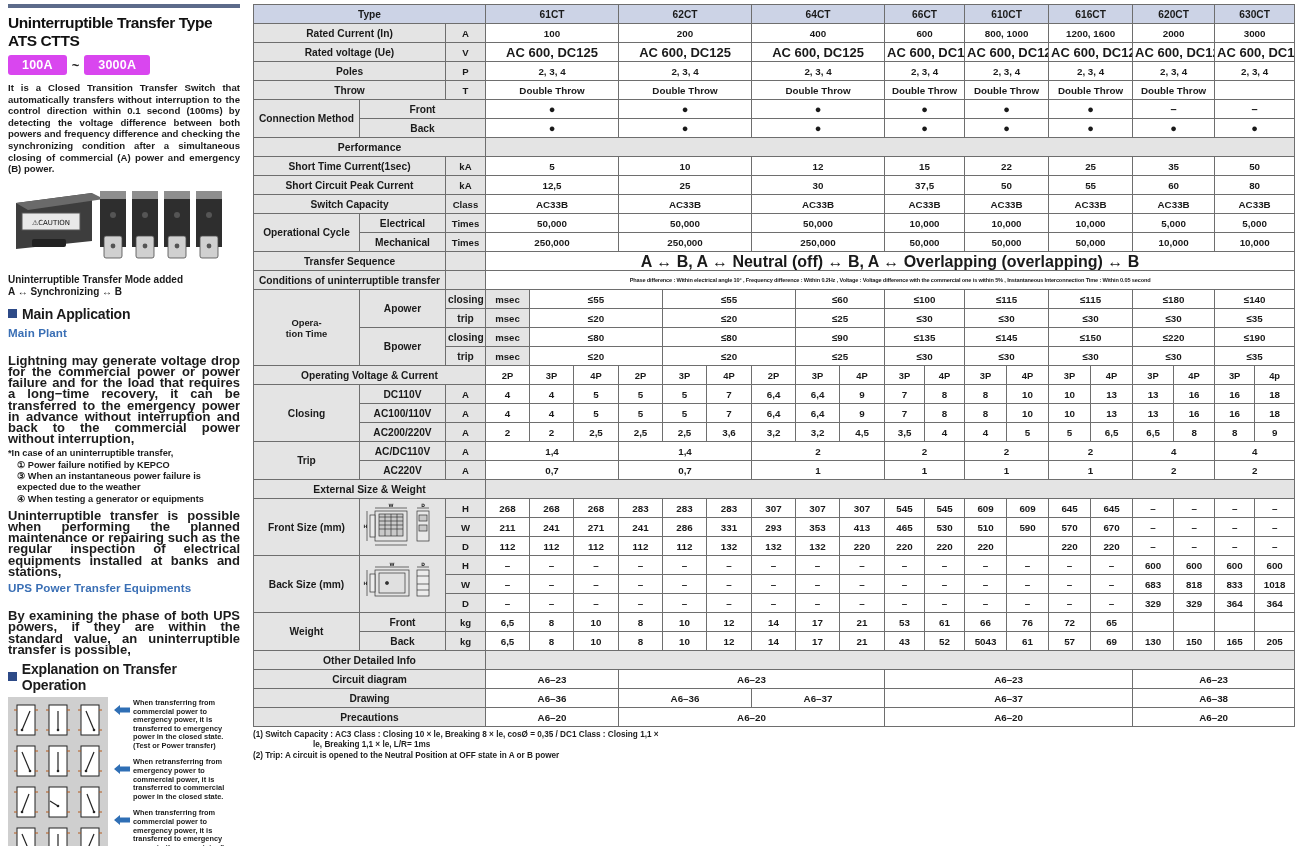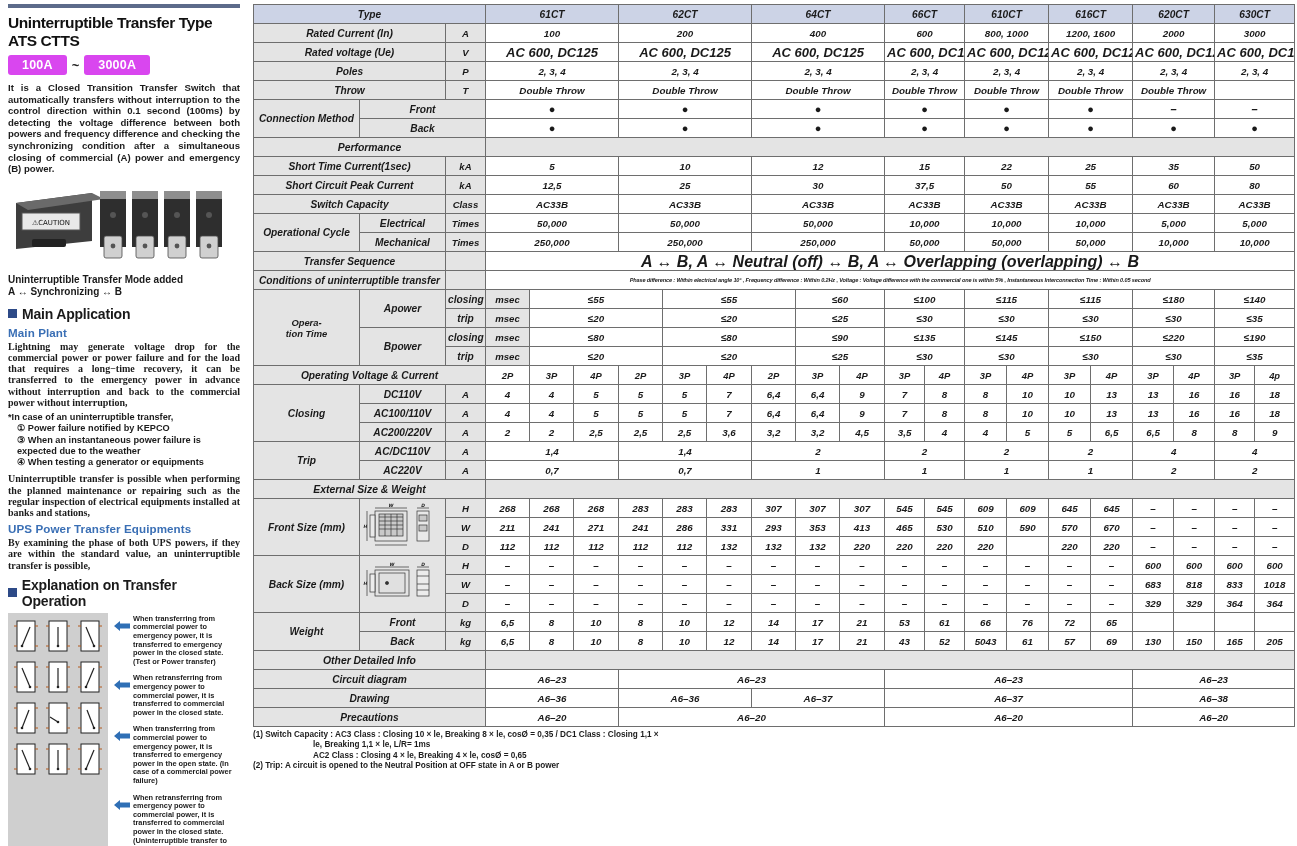--- a/index.html
+++ b/index.html
@@ -37,21 +37,21 @@
   }
   .mode-note{font-size:10px;line-height:12.5px;font-weight:bold;margin:3px 0 7px 0;}
   .sec-head{
     display:flex;align-items:center;gap:5px;
     font-size:14px;font-weight:bold;margin:6px 0 4px 0;letter-spacing:-0.2px;
   }
   .sec-sq{width:9px;height:9px;background:#2d4a87;display:inline-block;}
   .sub-head{
     color:#3a6fb5;font-size:11.6px;font-weight:bold;margin:4px 0 1px 0;letter-spacing:0.1px;
   }
-  .body-txt{font-size:10px;line-height:11.2px;text-align:justify;font-weight:bold;color:#1c1c1c;margin:2px 0 4px 0;font-family:Liberation Serif, serif;}
+  .body-txt{font-size:13px;line-height:11.2px;text-align:justify;font-weight:bold;color:#1c1c1c;margin:16px 0 4px 0;}
   .list-txt{font-size:9.2px;line-height:11px;font-weight:bold;color:#1c1c1c;margin:0;}
   .list-txt div{margin:0.5px 0;}
   .indent{padding-left:9px;}
   .xfer-block{display:flex;gap:6px;margin-top:4px;}
   .xfer-diagram{
     width:108px;background:#cfcfcf;padding:5px 4px;box-sizing:border-box;
     display:flex;flex-direction:column;gap:5px;
   }
   .xfer-rowsym{display:flex;gap:4px;justify-content:center;}
   .xfer-cap{
@@ -62,21 +62,20 @@
   .arrow-ic{flex:0 0 auto;padding-top:6px;}
   .xfer-text{flex:1;}
 
   
   .right{
     position:absolute;left:253px;top:4px;width:1042px;
   }
   table.spec{
     border-collapse:collapse;width:1040px;table-layout:fixed;
     font-size:9.6px;
-    font-style:italic;
   }
   table.spec td,table.spec th{
     border:1px solid #6e6e6e;
     padding:1px 2px;
     text-align:center;
     vertical-align:middle;
     font-weight:bold;
     line-height:11px;
     height:19px;
     box-sizing:border-box;
@@ -996,18 +995,17 @@
         <td class="val" colspan="6">A6–20</td>
         <td class="val" colspan="6">A6–20</td>
         <td class="val" colspan="4">A6–20</td>
       </tr>
     </tbody>
       </table>
 
     <div class="footnotes">
       <div>(1) Switch Capacity : AC3 Class : Closing 10 × le, Breaking 8 × le, cosØ = 0,35 / DC1 Class : Closing 1,1 ×</div>
       <div class="fn-ind">le, Breaking 1,1 × le, L/R= 1ms</div>
-      <div class="fn-ind">AC2 Class : Closing 4 × le, Breaking 4 × le, cosØ = 0,65</div>
       <div>(2) Trip: A circuit is opened to the Neutral Position at OFF state in A or B power</div>
     </div>
   </div>
 
 </div>
 
 </body></html>

